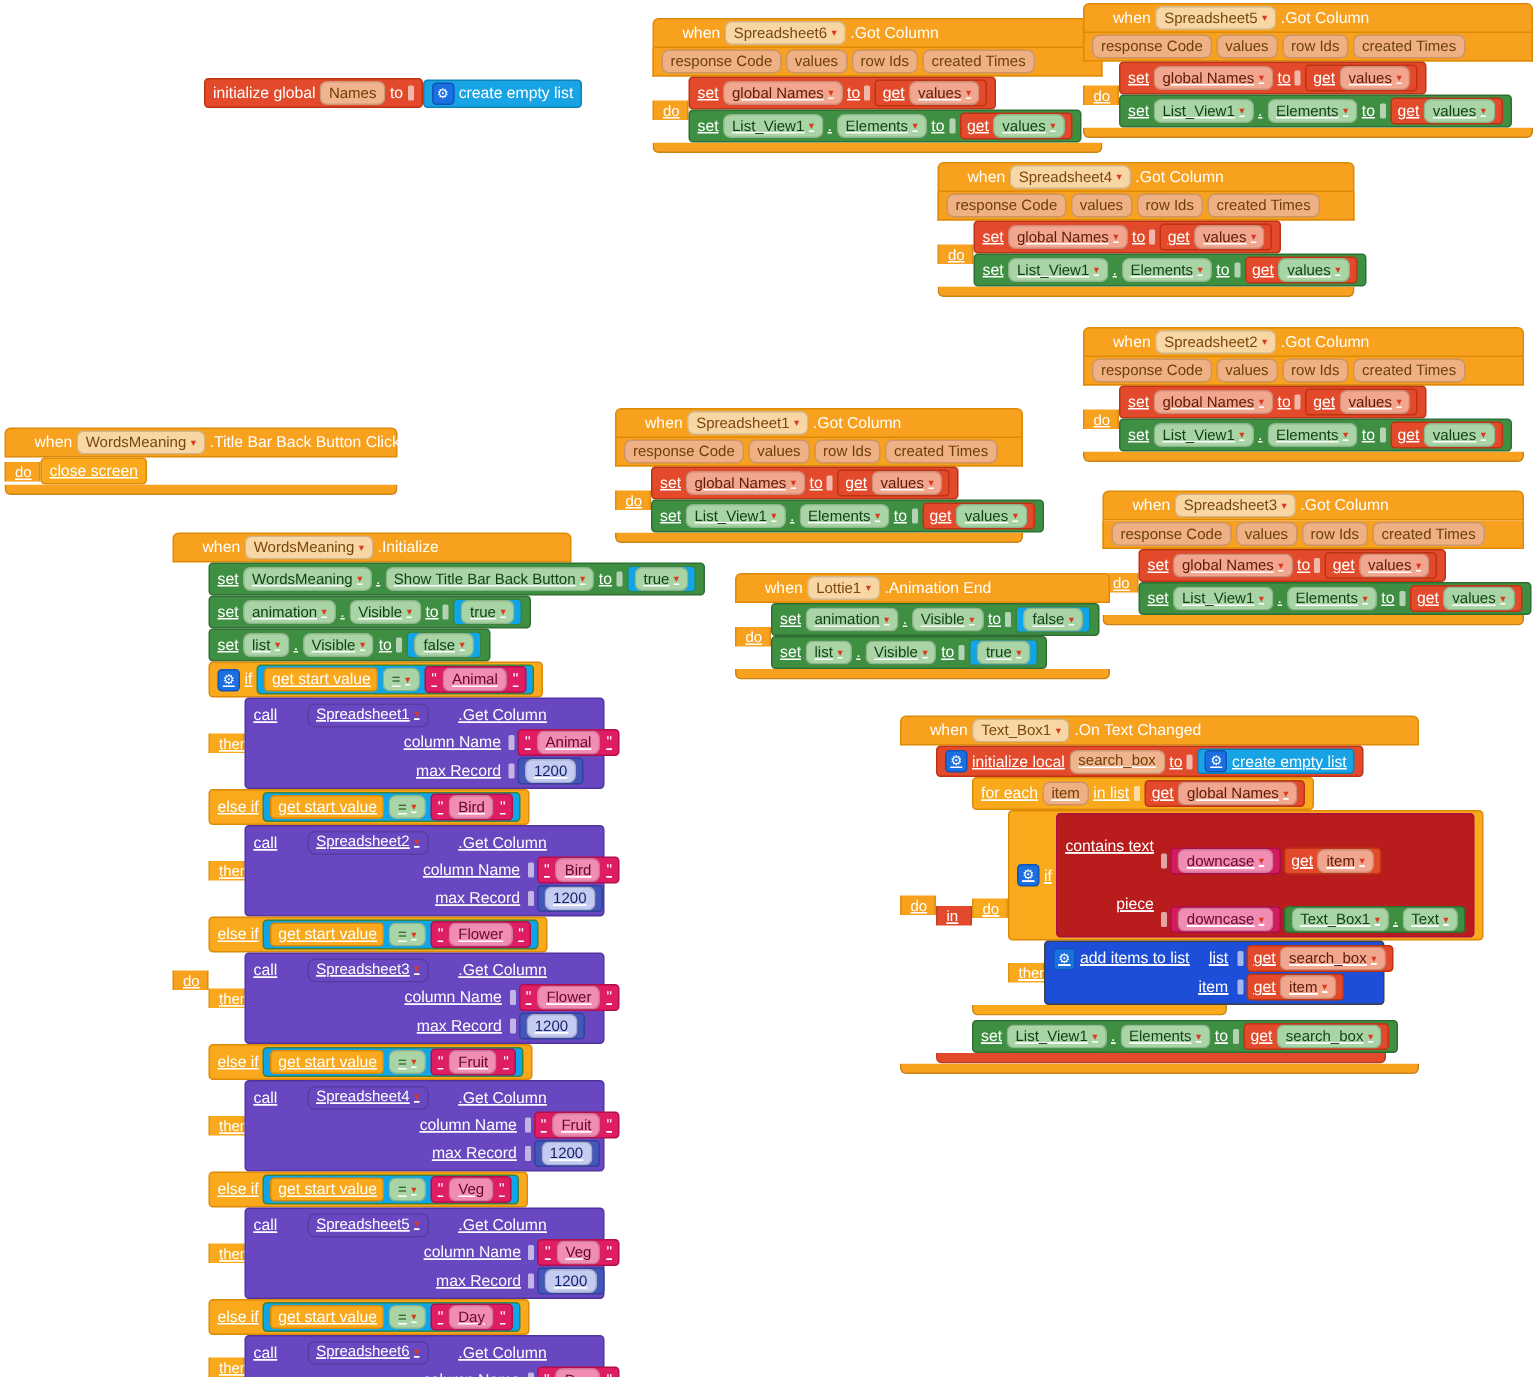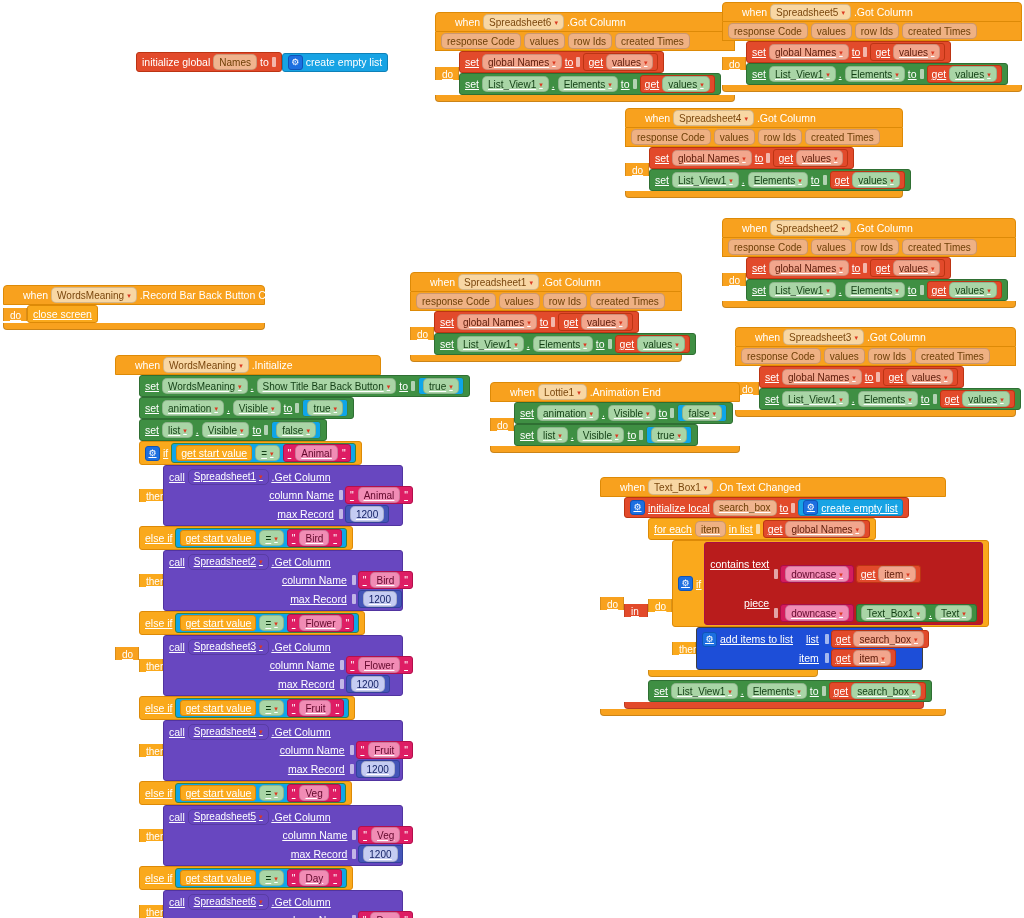--- a/index.html
+++ b/index.html
@@ -54,21 +54,21 @@
   .gear{width:13px;height:13px;border-radius:3px;background:#1C6FE0;
         border:1px solid #0F54B8;color:#fff;display:inline-flex;
         align-items:center;justify-content:center;flex:0 0 auto;}
   .gear::before{content:"\2699";font-size:9px;line-height:1;}
   
   .sock{width:4px;height:10px;background:rgba(255,255,255,.6);border-radius:1px;flex:0 0 auto;}
   
   .pcall{width:240px;padding:2px 5px;border-radius:3px;box-sizing:border-box;
          border:1px solid #5134A0;background:#6847C0;}
   .pg{display:grid;grid-template-columns:1fr max-content;gap:1px 5px;align-items:center;}
-  .p1{grid-column:1/3;display:flex;gap:3px;align-items:center;min-height:17px;}
+  .p1{grid-column:1/3;display:flex;gap:20px;align-items:center;min-height:17px;}
   .plab{justify-self:end;color:#fff;}
   .pval{display:flex;align-items:center;gap:2px;margin-right:-16px;}
   
   .mblk{padding:2px 5px;border-radius:3px;border:1px solid #AA0E46;background:#b91c1c;}
   .mg{display:grid;grid-template-columns:max-content max-content;gap:1px 5px;align-items:center;}
   .mlab{justify-self:end;color:#fff;}
   .mval{display:flex;align-items:center;gap:2px;margin-top:20px;}
   
   .bblk{padding:2px 5px;border-radius:3px;border:1px solid #404040;background:#1d4ed8;}
   .bg3{display:grid;grid-template-columns:max-content max-content max-content;gap:1px 6px;align-items:center;}
@@ -340,21 +340,21 @@
       </div>
     </div>
   </div>
   <div class="bbar evt" style="width:281px;"></div>
 </div>
 
 <div class="blk" style="left:3px;top:285px;">
   <div class="r evt hdr" style="width:262px;">
     <span class="kw">when</span>
     <span class="chip dd">WordsMeaning</span>
-    <span class="kw">.Record Bar Back Button Clicked</span>
+    <span class="kw">.Title Bar Back Button Clicked</span>
   </div>
   <div class="body">
     <div class="spine evt w24">do</div>
     <div class="stack">
       <div class="r gold">
         <span class="kw">close screen</span>
       </div>
     </div>
   </div>
   <div class="bbar evt" style="width:262px;"></div>

